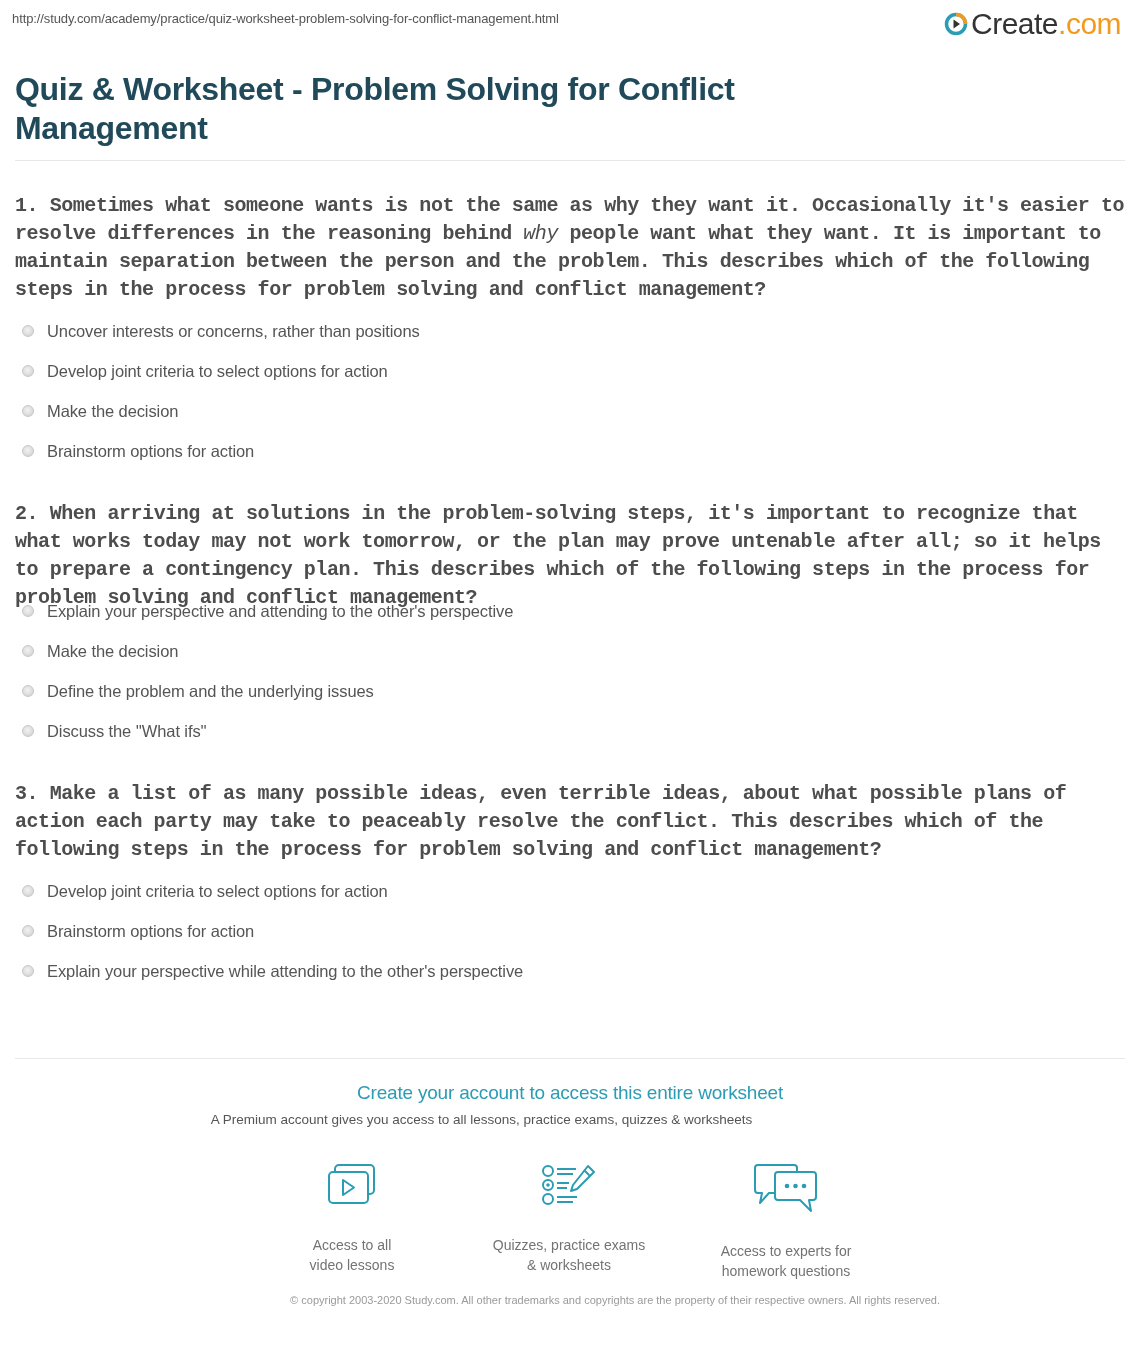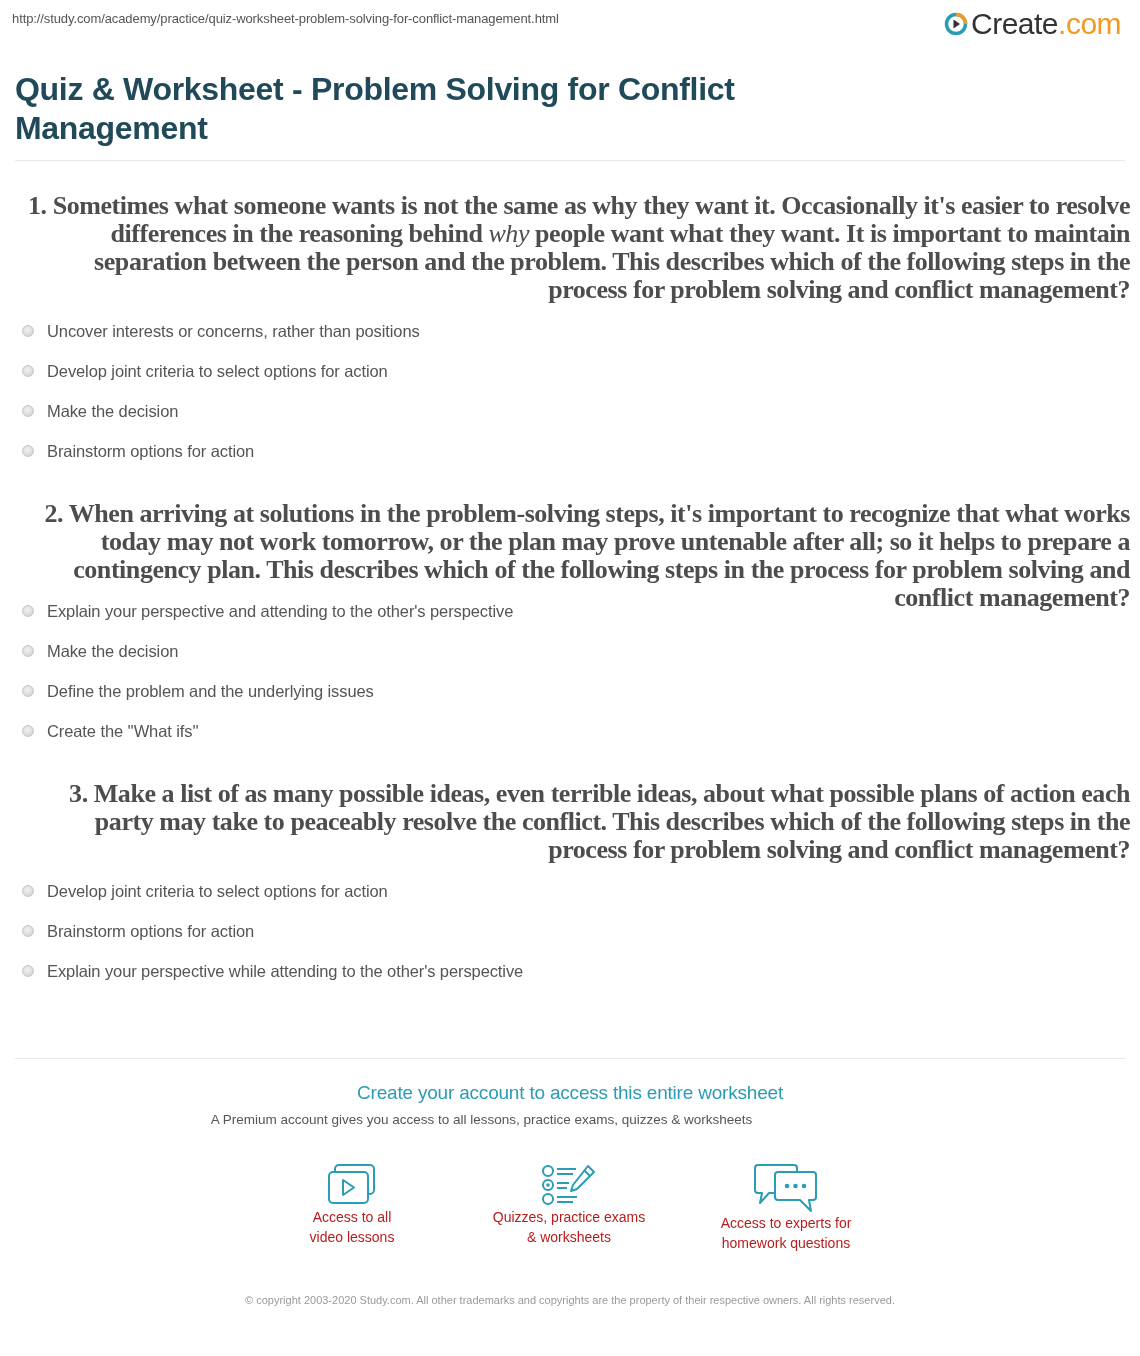--- a/index.html
+++ b/index.html
@@ -9,36 +9,36 @@
     .topbar { position: absolute; left: 0; top: 0; width: 1140px; height: 50px; }
     .url { position: absolute; left: 12px; top: 11px; font-family: "Liberation Sans", sans-serif; font-size: 13px; color: #555; letter-spacing: -0.1px; }
     .logo { position: absolute; left: 944px; top: 9px; display: flex; align-items: center; }
     .logo-icon { width: 24px; height: 24px; }
     .logo-text { font-family: "Liberation Sans", sans-serif; font-size: 30px; color: #333; margin-left: 3px; letter-spacing: -0.5px; line-height: 30px; }
     .logo-text .dot { color: #f39a1e; }
 
     .title { position: absolute; left: 15px; top: 70px; width: 900px; font-family: "Liberation Sans", sans-serif; font-size: 32px; line-height: 39px; color: #204a5a; letter-spacing: -0.3px; }
     .hr { position: absolute; left: 15px; width: 1110px; height: 1px; background: #e8e8e8; }
 
-    .question { position: absolute; left: 15px; width: 1115px; font-family: Liberation Serif, serif; font-weight: bold; font-size: 26px; line-height: 28px; color: #4d4d4d; letter-spacing: -0.45px; text-align: right; }
+    .question { position: absolute; left: 15px; width: 1115px; font-family: Liberation Mono, monospace; font-weight: bold; font-size: 20px; line-height: 28px; color: #4d4d4d; letter-spacing: -0.45px; }
     .question em { font-style: italic; font-weight: normal; }
 
     .options { position: absolute; left: 22px; width: 900px; list-style: none; }
     .option { display: flex; align-items: center; height: 40px; cursor: pointer; text-align: center; }
     .radio { width: 12px; height: 12px; border-radius: 50%; background: radial-gradient(circle at 45% 40%, #f2f2f2 0%, #dcdcdc 60%, #c4c4c4 100%); border: 1px solid #c8c8c8; flex: 0 0 auto; }
     .option-label { margin-left: 13px; font-family: "Liberation Sans", sans-serif; font-size: 16.5px; color: #555; letter-spacing: -0.1px; }
 
     .cta-title { position: absolute; left: 0; width: 1140px; top: 1082px; text-align: center; font-family: "Liberation Sans", sans-serif; font-size: 19px; color: #2a9cb4; font-weight: normal; letter-spacing: -0.2px; }
     .cta-sub { position: absolute; left: 0; width: 963px; top: 1112px; text-align: center; font-family: "Liberation Sans", sans-serif; font-size: 13.5px; color: #555; }
 
     .feature { position: absolute; top: 1163px; width: 180px; text-align: center; }
     .feature svg { display: block; margin: 0 auto; }
-    .feature-label { margin-top: 0; font-family: "Liberation Sans", sans-serif; font-size: 14px; line-height: 20px; color: #b91c1c; white-space: pre-line; }
+    .feature-label { margin-top: 28px; font-family: "Liberation Sans", sans-serif; font-size: 14px; line-height: 20px; color: #737373; white-space: pre-line; }
 
-    .copyright { position: absolute; left: 200px; width: 740px; top: 1292px; text-align: center; font-family: "Liberation Sans", sans-serif; font-size: 11px; line-height: 16px; color: #9a9a9a; }
+    .copyright { position: absolute; left: 200px; width: 740px; top: 1292px; text-align: right; font-family: "Liberation Sans", sans-serif; font-size: 11px; line-height: 16px; color: #9a9a9a; }
   </style>
 </head>
 <body>
 
 <div class="topbar">
   <div class="url">http://study.com/academy/practice/quiz-worksheet-problem-solving-for-conflict-management.html</div>
   <div class="logo">
     <svg class="logo-icon" viewBox="0 0 24 24">
       <circle cx="12" cy="12" r="9.5" fill="none" stroke="#2a9cb4" stroke-width="3.5"></circle>
       <path d="M12 2.5 A9.5 9.5 0 0 1 21.5 12" fill="none" stroke="#f39a1e" stroke-width="3.5"></path>
@@ -84,21 +84,21 @@
   <li class="option">
       <span class="radio"></span>
       <span class="option-label">Make the decision</span>
     </li>
   <li class="option">
       <span class="radio"></span>
       <span class="option-label">Define the problem and the underlying issues</span>
     </li>
   <li class="option">
       <span class="radio"></span>
-      <span class="option-label">Create the ''What ifs''</span>
+      <span class="option-label">Discuss the ''What ifs''</span>
     </li>
 </ul>
 
 <div class="question" style="top:780px;">
   <span>3.</span> <span>Make a list of as many possible ideas, even terrible ideas, about what possible plans of action each party may take to peaceably resolve the conflict. This describes which of the following steps in the process for problem solving and conflict management?</span>
 </div>
 <ul class="options" style="top:871px;">
   <li class="option">
       <span class="radio"></span>
       <span class="option-label">Develop joint criteria to select options for action</span>

